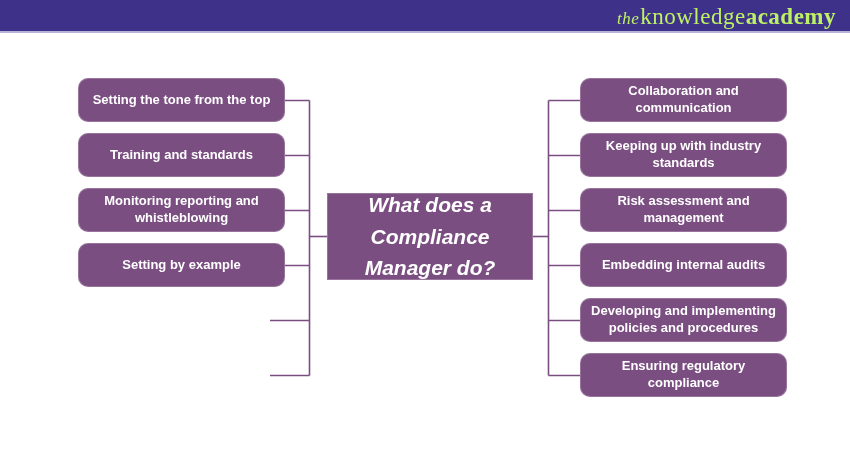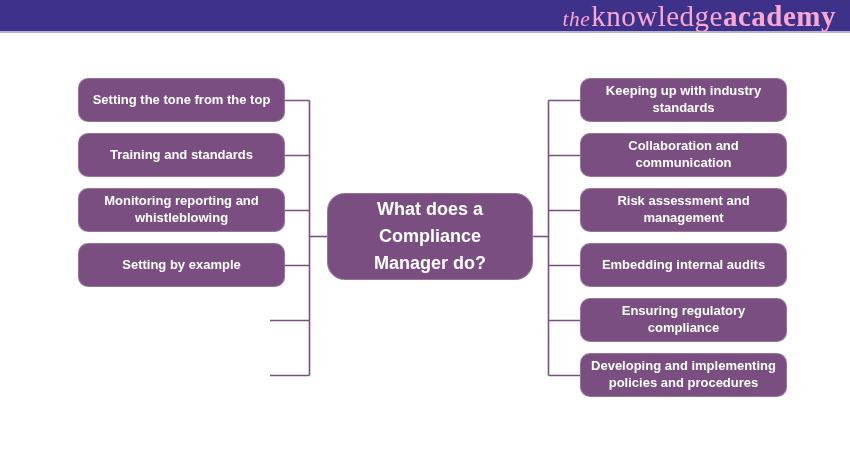--- a/index.html
+++ b/index.html
@@ -16,23 +16,23 @@
   }
   
   .banner{
     position:absolute;left:0;top:0;width:850px;height:33px;
     background:var(--banner_bg,#3e3189);
     border-bottom:2px solid var(--banner_border,#b8b1d8);
     box-sizing:border-box;
   }
   .logo{
     position:absolute;right:14px;top:2px;
-    color:#f9a8d4;
+    color:#bef264;
     font-family:"Liberation Serif","DejaVu Serif",serif;
-    font-size:29px;
+    font-size:23px;
     letter-spacing:0.5px;
     white-space:nowrap;
     line-height:29px;
   }
   .logo .logo-the{font-style:italic;font-size:0.74em;font-weight:400;margin-right:1px;}
   .logo .logo-knowledge{font-weight:400;}
   .logo .logo-academy{font-weight:700;}
   
   .connectors{position:absolute;left:0;top:0;z-index:1;}
   .connectors path{
@@ -57,28 +57,29 @@
     display:flex;align-items:center;justify-content:center;
     text-align:center;
     font-size:13px;font-weight:600;line-height:1.28;
     padding:2px 10px;
     box-shadow:inset 0 0 0 1px rgba(255,255,255,0.22);
   }
   .center-node{
     position:absolute;left:327px;top:193px;width:206px;height:87px;
     box-sizing:border-box;
     background:var(--box_bg,#7b4e82);
-    border-radius:18px;
+    border-radius:0;
     color:var(--box_text,#ffffff);
     display:flex;align-items:center;justify-content:center;
     text-align:center;
-    font-size:18px;font-weight:700;line-height:1.5;
+    font-size:21px;font-weight:700;line-height:1.5;
     padding:4px 18px;
     box-shadow:inset 0 0 0 1px rgba(255,255,255,0.22);
     z-index:2;
+    font-style:italic;
   }
 </style>
 </head>
 <body>
 
 <div class="stage">
 
   <div class="banner">
     <div class="logo">
       <span class="logo-the">the</span><span class="logo-knowledge">knowledge</span><span class="logo-academy">academy</span>
@@ -97,21 +98,21 @@
   <div class="col col-left">
     <div class="node">Setting the tone from the top</div>
     <div class="node">Training and standards</div>
     <div class="node">Monitoring reporting and whistleblowing</div>
     <div class="node">Setting by example</div>
   </div>
 
   <div class="center-node">What does a Compliance Manager do?</div>
 
   <div class="col col-right">
+    <div class="node">Collaboration and communication</div>
     <div class="node">Keeping up with industry standards</div>
-    <div class="node">Collaboration and communication</div>
     <div class="node">Risk assessment and management</div>
     <div class="node">Embedding internal audits</div>
+    <div class="node">Developing and implementing policies and procedures</div>
     <div class="node">Ensuring regulatory compliance</div>
-    <div class="node">Developing and implementing policies and procedures</div>
   </div>
 
 </div>
 
 </body></html>

